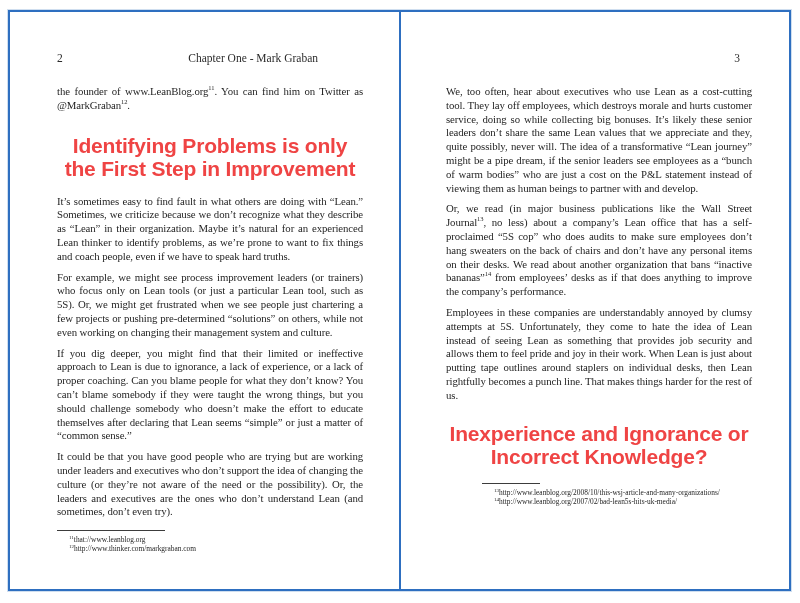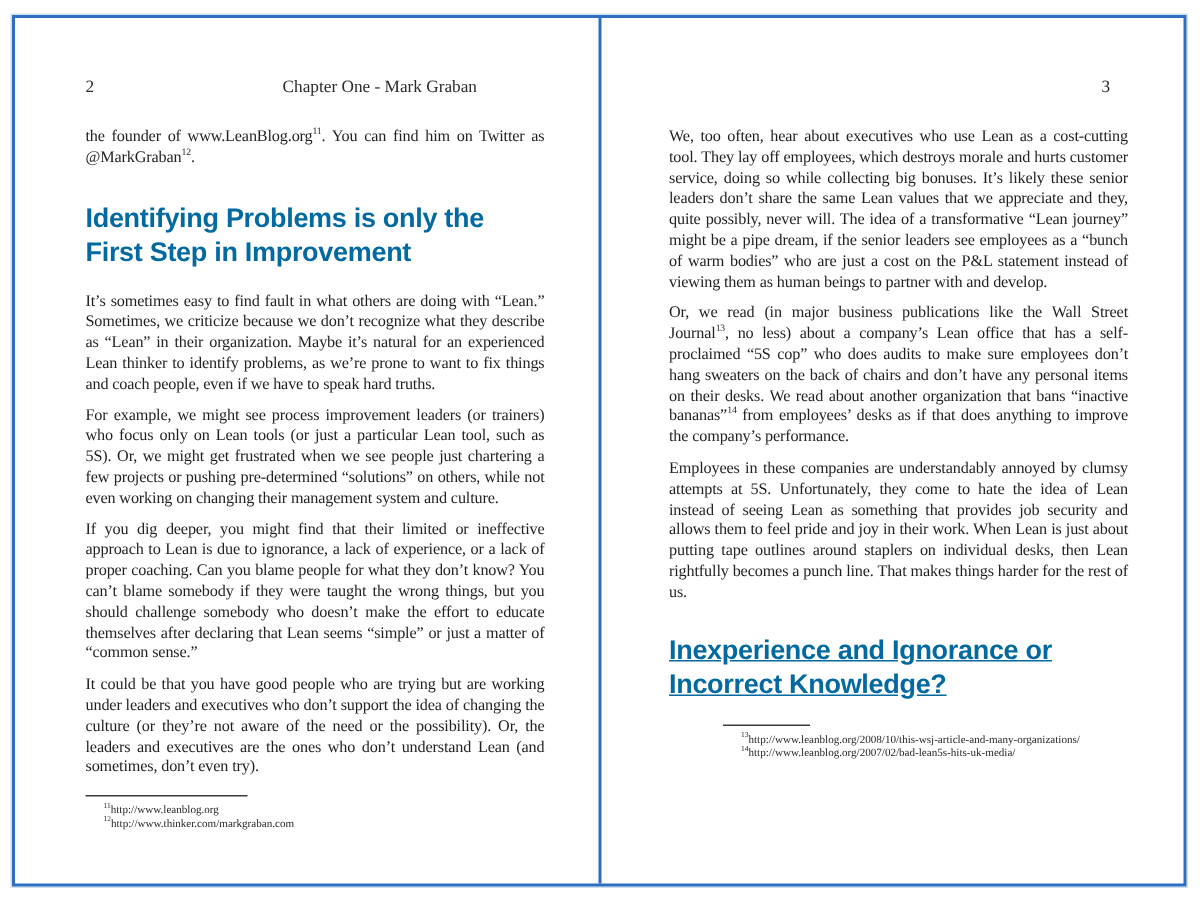--- a/index.html
+++ b/index.html
@@ -26,24 +26,24 @@
   .rh-num-right { margin-left:auto; margin-right:12px; }
 
   .body-par {
     font-size:10.8px; line-height:13.8px; text-align:justify;
     letter-spacing:-0.1px; margin-bottom:7px; color:#1f1f1f;
   }
   .body-par sup { font-size:6.5px; vertical-align:super; line-height:0; }
 
   .section-heading {
     font-family:"Liberation Sans", sans-serif; font-weight:bold;
-    font-size:18px; line-height:23px; letter-spacing:-0.2px;
-    text-align:left; color:#0369a1; margin:21px 0 15px;
+    font-size:21px; line-height:23px; letter-spacing:-0.2px;
+    text-align:center; color:#ef4444; margin:21px 0 15px;
   }
-  .page-right .section-heading { margin:19px 0 15px;text-decoration:underline; }
+  .page-right .section-heading { margin:19px 0 15px; }
 
   .footnotes { margin-top:11px; }
   .fn-rule { width:108px; height:0; border-top:1px solid #3c3c3c; margin-bottom:4px; }
   .fn-line { font-size:7.4px; line-height:9.2px; padding-left:12px; color:#1f1f1f; }
   .fn-line sup { font-size:5px; vertical-align:super; line-height:0; }
   .footnotes-right { margin-left:36px; }
   .footnotes-right .fn-rule { width:58px; }
 </style>
 </head>
 <body>
@@ -61,21 +61,21 @@
 
       <h1 class="section-heading">Identifying Problems is only the First Step in Improvement</h1>
 
       <p class="body-par">It’s sometimes easy to find fault in what others are doing with “Lean.” Sometimes, we criticize because we don’t recognize what they describe as “Lean” in their organization. Maybe it’s natural for an experienced Lean thinker to identify problems, as we’re prone to want to fix things and coach people, even if we have to speak hard truths.</p>
       <p class="body-par">For example, we might see process improvement leaders (or trainers) who focus only on Lean tools (or just a particular Lean tool, such as 5S). Or, we might get frustrated when we see people just chartering a few projects or pushing pre-determined “solutions” on others, while not even working on changing their management system and culture.</p>
       <p class="body-par">If you dig deeper, you might find that their limited or ineffective approach to Lean is due to ignorance, a lack of experience, or a lack of proper coaching. Can you blame people for what they don’t know? You can’t blame somebody if they were taught the wrong things, but you should challenge somebody who doesn’t make the effort to educate themselves after declaring that Lean seems “simple” or just a matter of “common sense.”</p>
       <p class="body-par">It could be that you have good people who are trying but are working under leaders and executives who don’t support the idea of changing the culture (or they’re not aware of the need or the possibility). Or, the leaders and executives are the ones who don’t understand Lean (and sometimes, don’t even try).</p>
 
       <div class="footnotes">
         <div class="fn-rule"></div>
-        <div class="fn-line"><sup>11</sup><span>http://www.leanblog.org</span></div>
+        <div class="fn-line"><sup>11</sup><span>that://www.leanblog.org</span></div>
         <div class="fn-line"><sup>12</sup><span>http://www.thinker.com/markgraban.com</span></div>
       </div>
     </div>
 
     <div class="page page-right">
       <div class="running-head">
         <span class="rh-num-right">3</span>
       </div>
 
       <p class="body-par">We, too often, hear about executives who use Lean as a cost-cutting tool. They lay off employees, which destroys morale and hurts customer service, doing so while collecting big bonuses. It’s likely these senior leaders don’t share the same Lean values that we appreciate and they, quite possibly, never will. The idea of a transformative “Lean journey” might be a pipe dream, if the senior leaders see employees as a “bunch of warm bodies” who are just a cost on the P&amp;L statement instead of viewing them as human beings to partner with and develop.</p>

